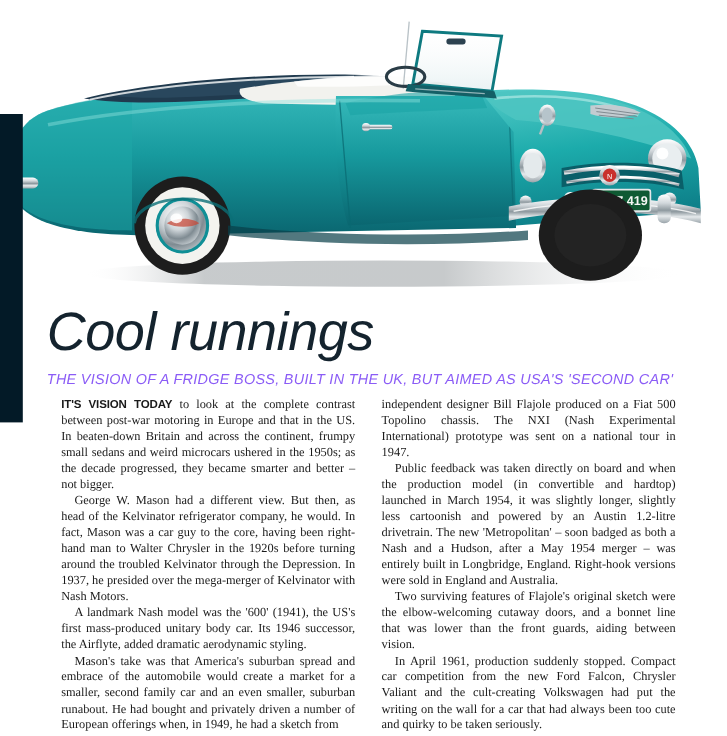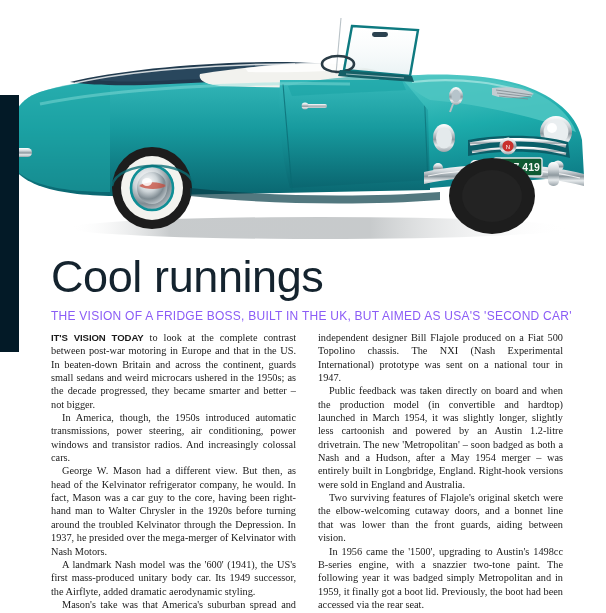--- a/index.html
+++ b/index.html
@@ -40,23 +40,24 @@
     width: 606px;
     height: 252px;
     background: #ffffff;
     overflow: hidden;
   }
   .photo svg { display: block; }
 
   
   .headline-wrap {
     position: absolute;
-    left: 51px;
+    left: 39px;
     top: 252px;
     width: 545px;
+    font-style: italic;
   }
   .headline {
     font-family: "Liberation Sans", sans-serif;
     font-size: 45px;
     font-weight: 300;
     line-height: 50px;
     letter-spacing: -0.4px;
     color: #14232e;
     margin: 0;
     white-space: nowrap;
@@ -296,30 +297,28 @@
   <div class="edge-bar"></div>
 
   <div class="headline-wrap">
     <h1 class="headline">Cool runnings</h1>
     <p class="standfirst">THE VISION OF A FRIDGE BOSS, BUILT IN THE UK, BUT AIMED AS USA'S 'SECOND CAR'</p>
   </div>
 
   <div class="columns">
 
     <div class="col">
-      <p class="lead"><span class="dropin">IT'S VISION TODAY</span><span> to look at the complete contrast between post-war motoring in Europe and that in the US. In beaten-down Britain and across the continent, guards small sedans and weird microcars ushered in the 1950s; as the decade progressed, they became smarter and better – not bigger.</span></p>
-      <p>In America, though, the 1950s introduced automatic transmissions, power steering, air conditioning, power windows and transistor radios. And increasingly colossal cars.</p>
+      <p class="lead"><span class="dropin">IT'S VISION TODAY</span><span> to look at the complete contrast between post-war motoring in Europe and that in the US. In beaten-down Britain and across the continent, frumpy small sedans and weird microcars ushered in the 1950s; as the decade progressed, they became smarter and better – not bigger.</span></p>
       <p>George W. Mason had a different view. But then, as head of the Kelvinator refrigerator company, he would. In fact, Mason was a car guy to the core, having been right-hand man to Walter Chrysler in the 1920s before turning around the troubled Kelvinator through the Depression. In 1937, he presided over the mega-merger of Kelvinator with Nash Motors.</p>
-      <p>A landmark Nash model was the '600' (1941), the US's first mass-produced unitary body car. Its 1949 successor, the Airflyte, added dramatic aerodynamic styling.</p>
+      <p>A landmark Nash model was the '600' (1941), the US's first mass-produced unitary body car. Its 1946 successor, the Airflyte, added dramatic aerodynamic styling.</p>
       <p>Mason's take was that America's suburban spread and embrace of the automobile would create a market for a smaller, second family car and an even smaller, suburban runabout. He had bought and privately driven a number of European offerings when, in 1949, he had a sketch from</p>
     </div>
 
     <div class="col">
       <p class="lead">independent designer Bill Flajole produced on a Fiat 500 Topolino chassis. The NXI (Nash Experimental International) prototype was sent on a national tour in 1947.</p>
       <p>Public feedback was taken directly on board and when the production model (in convertible and hardtop) launched in March 1954, it was slightly longer, slightly less cartoonish and powered by an Austin 1.2-litre drivetrain. The new 'Metropolitan' – soon badged as both a Nash and a Hudson, after a May 1954 merger – was entirely built in Longbridge, England. Right-hook versions were sold in England and Australia.</p>
       <p>Two surviving features of Flajole's original sketch were the elbow-welcoming cutaway doors, and a bonnet line that was lower than the front guards, aiding between vision.</p>
-      <p>In 1956 came the '1500', upgrading to Austin's 1498cc B-series engine, with a snazzier two-tone paint. The following year it was badged simply Metropolitan and in 1959, it finally got a boot lid. Previously, the boot had been accessed via the rear seat.</p>
       <p>In April 1961, production suddenly stopped. Compact car competition from the new Ford Falcon, Chrysler Valiant and the cult-creating Volkswagen had put the writing on the wall for a car that had always been too cute and quirky to be taken seriously.</p>
     </div>
 
   </div>
 
 </div>
 
 </body></html>

